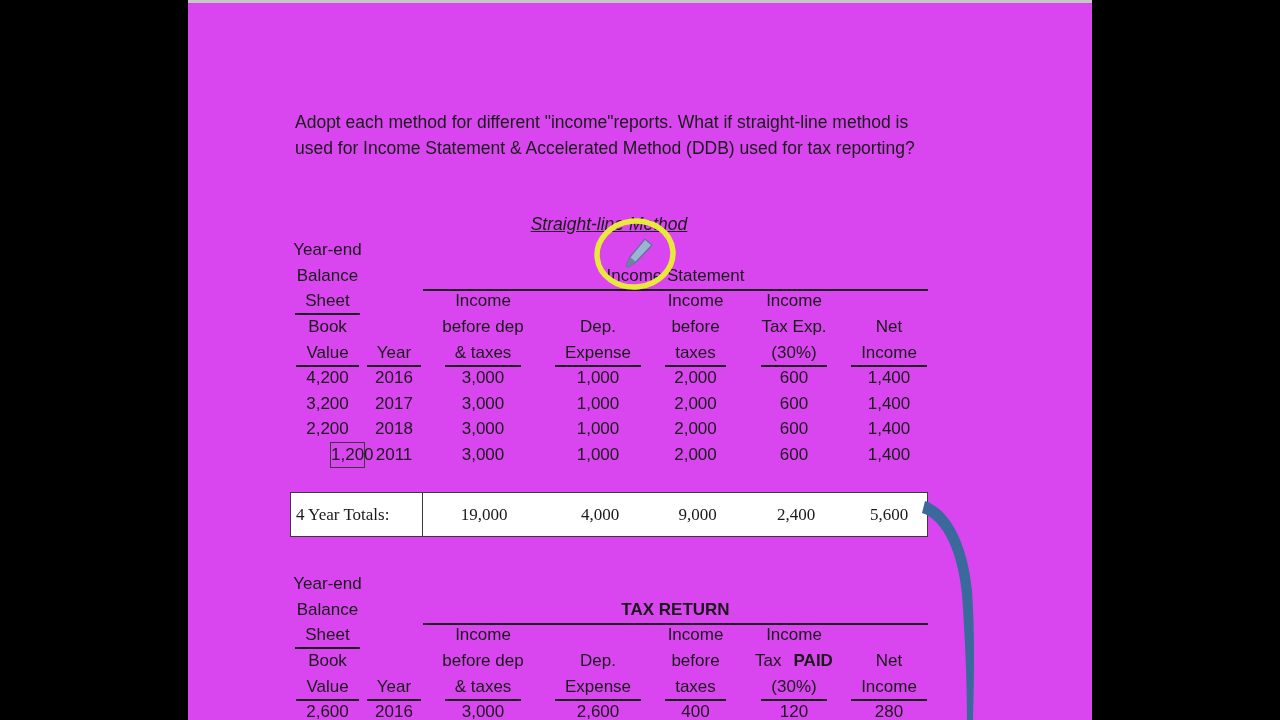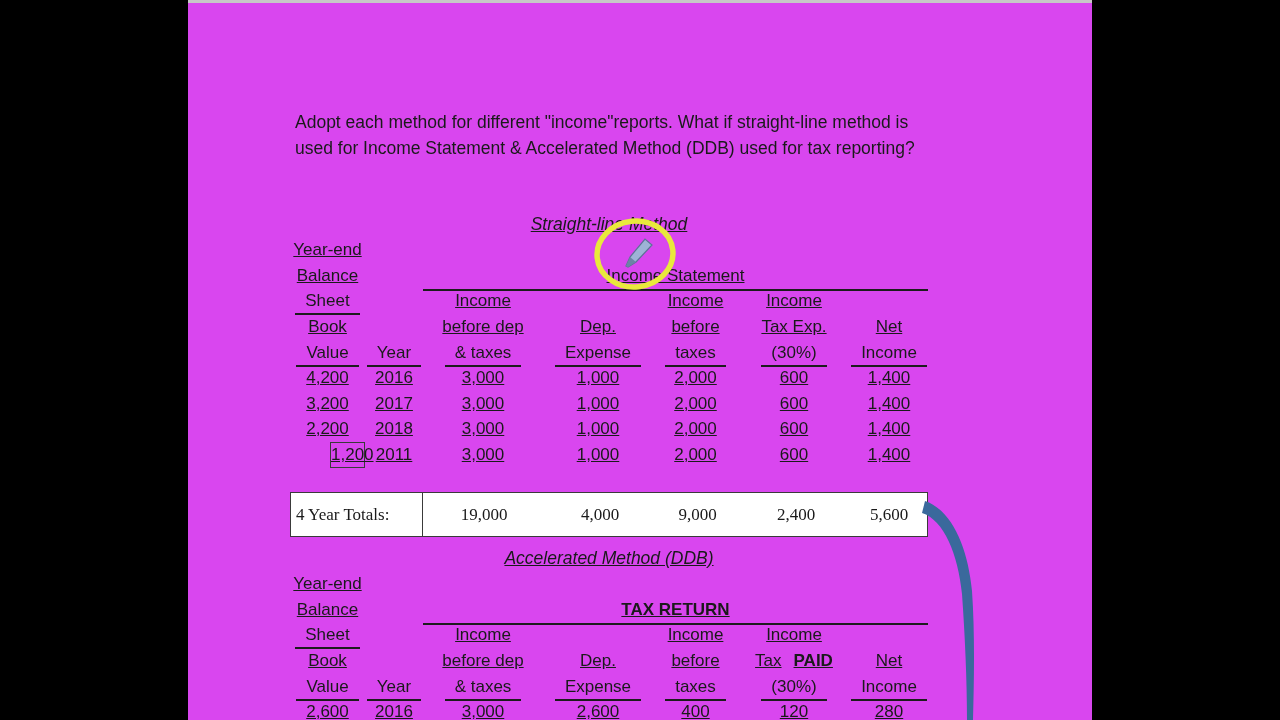--- a/index.html
+++ b/index.html
@@ -22,21 +22,21 @@
   .sec-title{
     position:absolute;left:102px;width:638px;text-align:center;
     font-size:17.5px;font-style:italic;text-decoration:underline;
     height:26px;line-height:26px;
   }
   #title1{top:211px;}
   #title2{top:545px;}
   .trow{
     position:absolute;left:102px;display:grid;
     grid-template-columns:75px 58px 120px 110px 85px 112px 78px;
-    height:26px;line-height:26px;font-size:17px;text-decoration:underline;
+    height:26px;line-height:26px;font-size:17px;
   }
   .cell{text-align:center;white-space:nowrap;}
   .banner-cell{grid-column:3/8;text-align:center;border-bottom:2px solid #1c1c1c;}
   .banner-bold{font-weight:bold;}
   .us{display:inline-block;border-bottom:2px solid #1c1c1c;padding:0 10px;line-height:24px;}
   .boxed{border:1.5px solid #3a3a3a;line-height:23px;margin-left:40px;}
   .totals{
     position:absolute;left:102px;top:492px;width:638px;height:45px;
     border:1.5px solid #3a3a3a;box-sizing:border-box;display:grid;
     grid-template-columns:132px 122px 110px 85px 112px 74px;
@@ -142,21 +142,20 @@
 
   <div class="totals">
     <div class="label">4 Year Totals:</div>
     <div class="cell">19,000</div>
     <div class="cell">4,000</div>
     <div class="cell">9,000</div>
     <div class="cell">2,400</div>
     <div class="cell">5,600</div>
   </div>
 
-  <div class="sec-title" id="title2">Accelerated Method (DDB)</div>
 
   <div class="trow" style="top:571px">
     <div class="cell">Year-end</div>
     <div class="cell"></div>
       <div class="cell"></div>
       <div class="cell"></div>
       <div class="cell"></div>
       <div class="cell"></div>
       <div class="cell"></div>
   </div>

